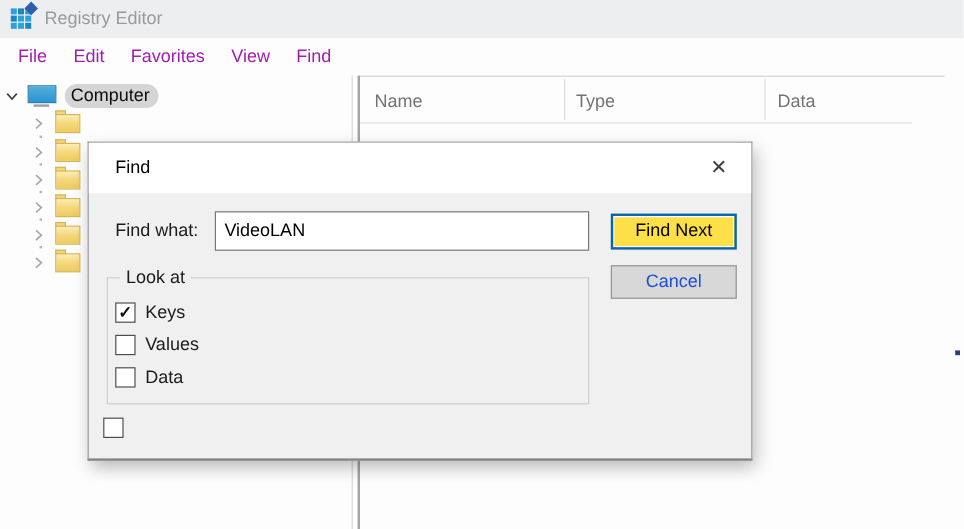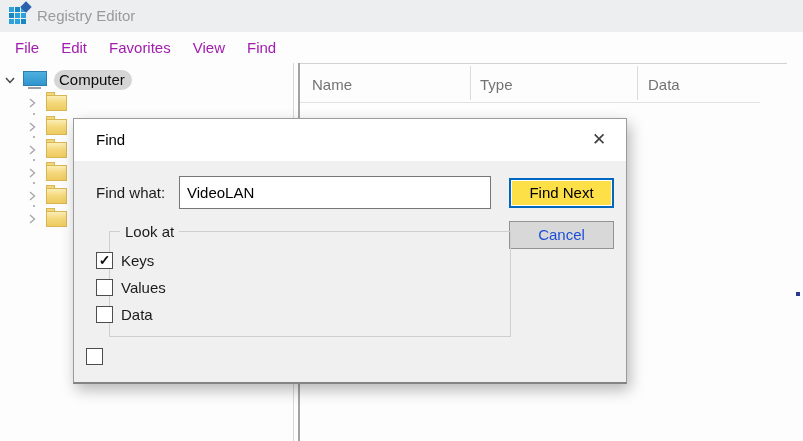--- a/index.html
+++ b/index.html
@@ -64,21 +64,21 @@
         border:1px solid #777777; background:#fff; font-size:15px; padding:0 7px;
         font-family:"Liberation Sans", sans-serif; color:#000; }
 
   .dlg-btn { position:absolute; left:435px; width:105px; font-size:15px; text-align:center;
         font-family:"Liberation Sans", sans-serif; cursor:default; }
   #find-next-btn { top:59px; height:30px; background:#fde047; border:2px solid #0067c0;
         box-shadow:inset 0 0 0 1px #ffffff; line-height:26px; color:#000; }
   #cancel-btn { top:102px; height:28px; background:#d8d8d8; border:1px solid #939393; line-height:26px; color:#1d4ed8; }
 
   #look-at-group { position:absolute; left:15px; top:112px; width:402px; height:106px;
-        border:1px solid #cfcfcf;margin-left:20px; }
+        border:1px solid #cfcfcf; }
   #look-at-label { position:absolute; left:10px; top:-9px; background:#f0f0f0; padding:0 5px; font-size:15px; }
 
   .check-row { position:absolute; display:flex; align-items:center; font-size:15px; }
   .checkbox { width:17px; height:17px; background:#fff; border:1px solid #4d4d4d; margin-right:8px;
         display:inline-flex; align-items:center; justify-content:center;
         font-size:14px; font-weight:bold; color:#111; line-height:17px; }
 
   
   #stray-dot { position:absolute; left:796px; top:292px; width:4px; height:4px; background:#2b3a8f; }
 </style>

